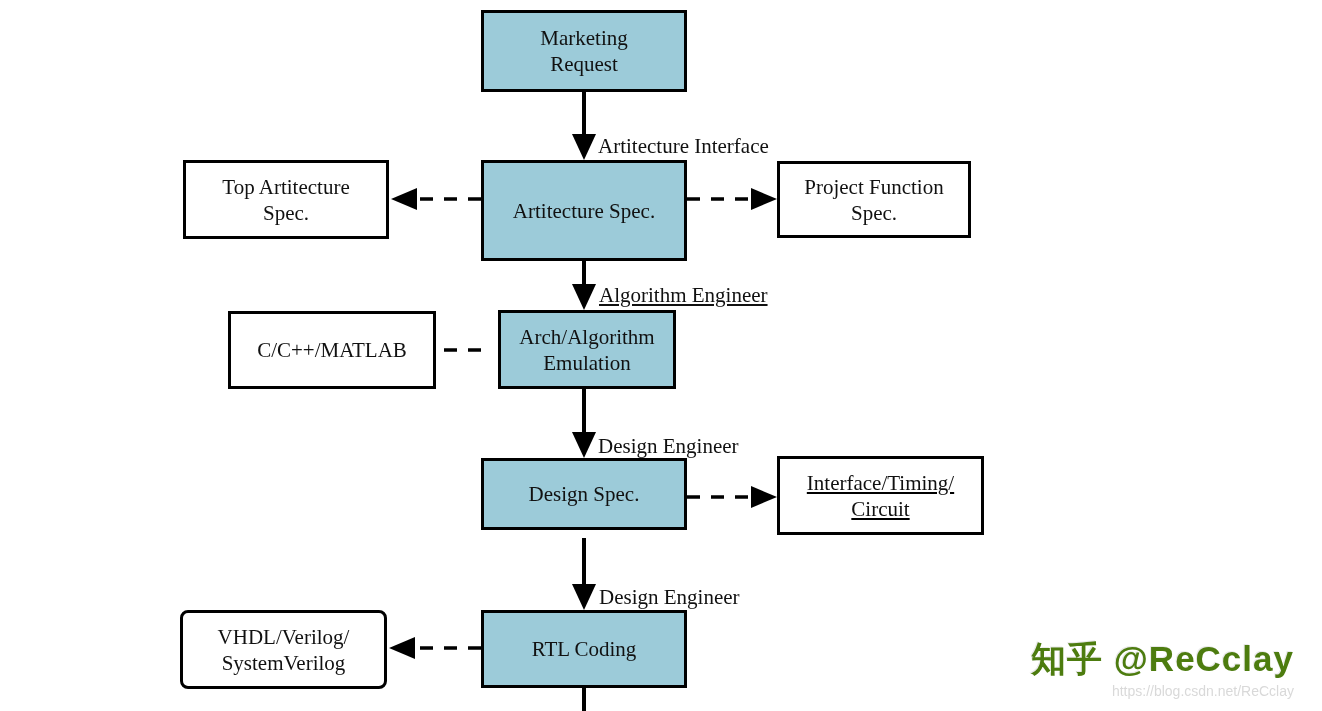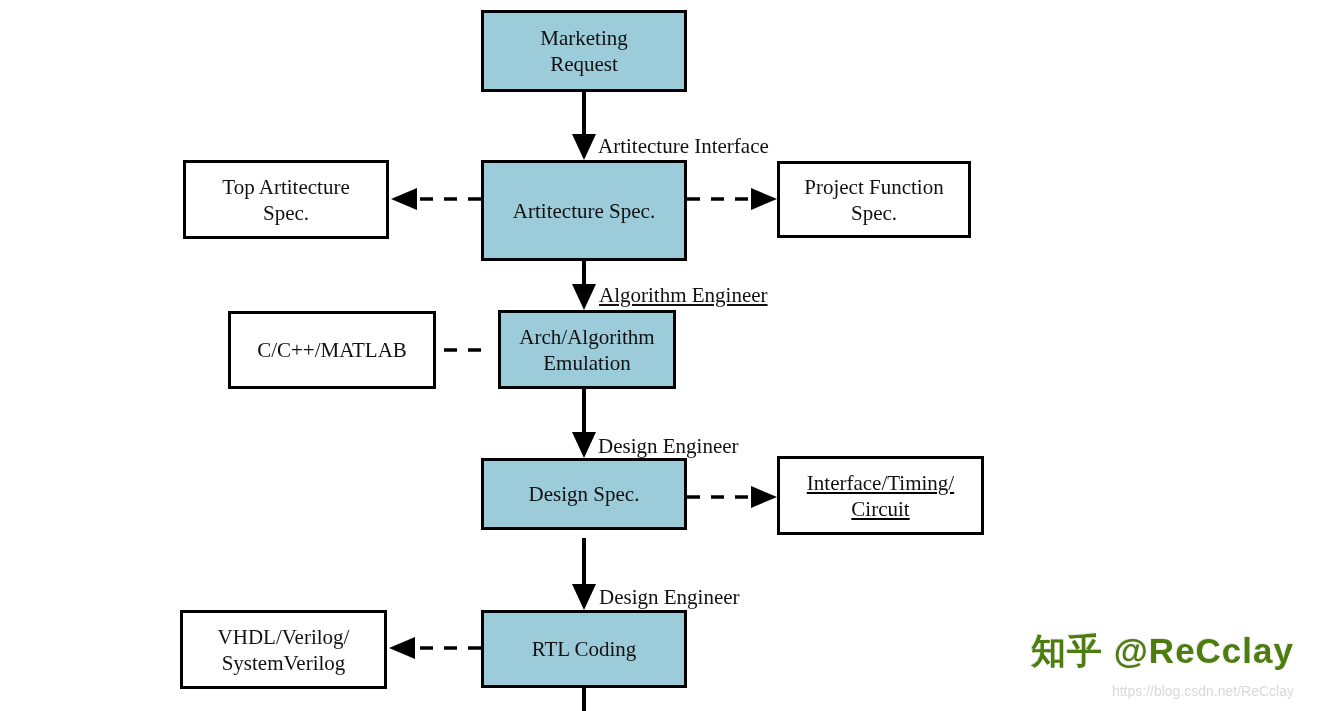--- a/index.html
+++ b/index.html
@@ -54,21 +54,21 @@
     pointer-events: none;
   }
   .wm-brand {
     font-size: 35px;
     font-weight: bold;
     color: #4d7c0f;
     text-shadow: 1px 1px 0 #ffffff, -1px -1px 0 #e9e9e9;
     letter-spacing: 1px;
   }
   .wm-url {
-    margin-top: 8px;
+    margin-top: 0;
     font-size: 14px;
     color: #d9d9d9;
   }
 </style>
 </head>
 <body>
 
 <div class="canvas">
 
   <svg class="connectors" width="1322" height="711" viewBox="0 0 1322 711">
@@ -137,21 +137,21 @@
 
   <div class="node artifact" style="left:180px; top:311px; width:208px; height:78px;margin-left:48px;">
     <span class="node-label">C/C++/MATLAB</span>
   </div>
 
   <div class="node artifact" style="left:777px; top:456px; width:207px; height:79px;text-decoration:underline;">
     <span class="node-label">Interface/Timing/
 Circuit</span>
   </div>
 
-  <div class="node artifact" style="left:180px; top:610px; width:207px; height:79px;">
+  <div class="node artifact" style="left:180px; top:610px; width:207px; height:79px;border-radius:8px;">
     <span class="node-label">VHDL/Verilog/
 SystemVerilog</span>
   </div>
 
   <div class="edge-label" style="left:598px; top:134px;">Artitecture Interface</div>
 
   <div class="edge-label" style="left:599px; top:283px;text-decoration:underline;">Algorithm Engineer</div>
 
   <div class="edge-label" style="left:598px; top:434px;">Design Engineer</div>
 

